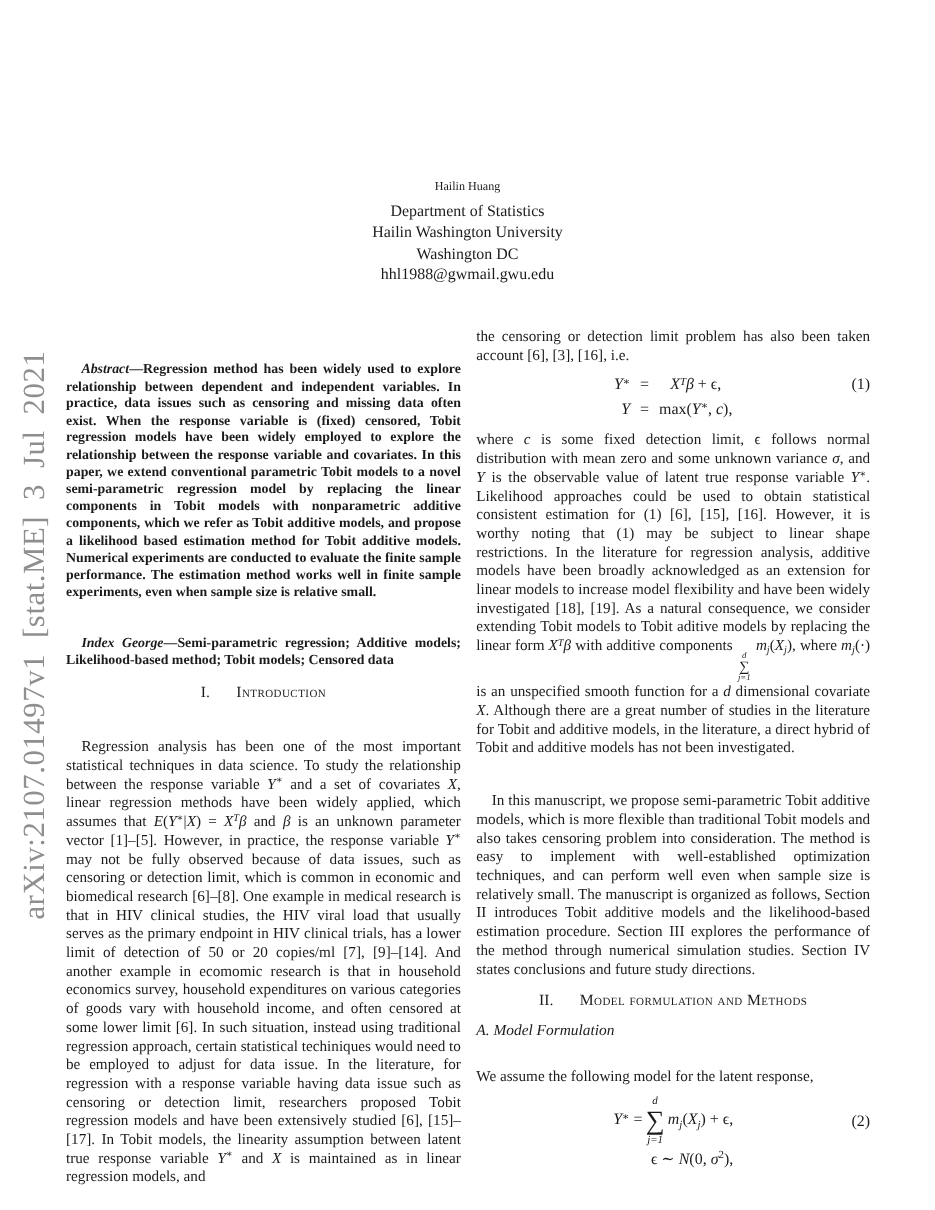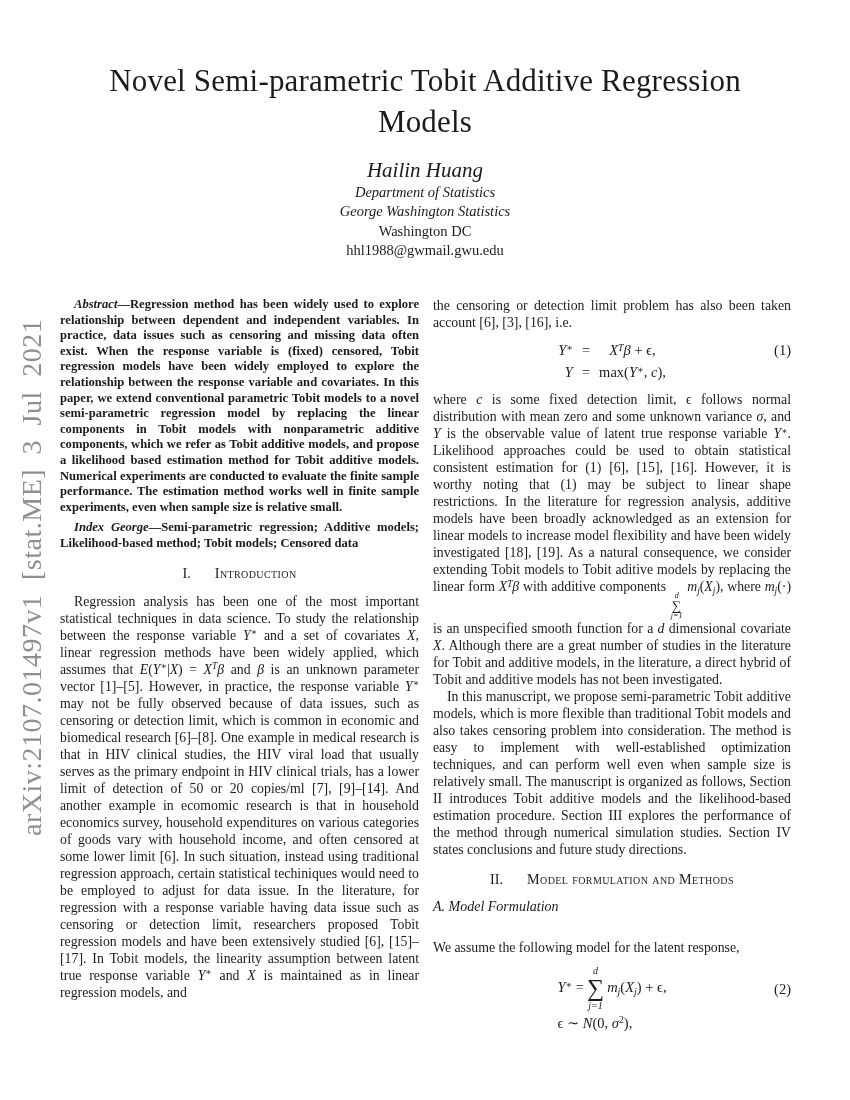--- a/index.html
+++ b/index.html
@@ -33,43 +33,43 @@
     text-align: center;
     font-size: 31px; line-height: 41px;
     font-weight: 400;
     letter-spacing: 0.2px;
   }
   .authors {
     position: absolute; top: 161px; left: 0; right: 0;
     text-align: center;
     font-size: 14.5px; line-height: 19.5px;
   }
-  .author-name { font-size: 21px; margin-bottom: 2px; font-style: italic; }
-  .italic { font-style: italic; }
+  .author-name { font-size: 11px; margin-bottom: 2px; }
+  .italic { }
 
   
   .col { position: absolute; top: 297px; }
   .col-left  { left: 60px;  width: 359px; }
   .col-right { left: 433px; width: 358px; }
 
   .abstract {
     margin: 0;
     font-weight: 700;
     font-size: 12.6px; line-height: 15.6px;
     text-align: justify;
   }
   .index-terms { margin-top: 5px; }
   .abs-label { font-style: italic; }
 
   .par {
     margin: 0;
     font-size: 13.8px; line-height: 17px;
     text-align: justify;
   }
-  .indent { text-indent: 14px; }
+  .indent { text-indent: 14px; margin-top: 31px; }
 
   .section-heading {
     margin: 13px 0 11px;
     text-align: center;
     font-size: 14.2px; font-weight: 400;
   }
   .sec-num { margin-right: 8px; }
   .sc { font-variant: small-caps; letter-spacing: 0.4px; margin-left: 16px; }
 
   .subsection {
@@ -98,44 +98,43 @@
   .eq-align .lhs { text-align: right; }
   .eq-align .rhs { text-align: center; }
   .eq2-block { display: inline-block; text-align: left; }
   .eq2-main { display: inline-flex; align-items: center; }
   .bigsum {
     display: inline-flex; flex-direction: column; align-items: center;
     margin: 0 3px; line-height: 1;
   }
   .bigsum .lim { font-size: 10px; font-style: italic; line-height: 1.1; }
   .bigsum .sg { font-size: 24px; line-height: 1; }
-  .eq2-second { display: block; margin-top: 3px; line-height: 18px; }
+  .eq2-second { display: block; margin-top: 3px; line-height: 18px; text-align: right; }
   .eq2 .eq-num { padding-top: 14px; }
 
   
   .isum {
     display: inline-flex; flex-direction: column; align-items: center;
     vertical-align: -7px; line-height: 1; margin: 0 1px;
   }
   .isum .l { font-size: 8px; font-style: italic; line-height: 1; }
   .isum .s { font-size: 13px; line-height: 0.9; }
 </style>
 </head>
 <body>
 
 <div class="page">
 
   <div class="watermark">arXiv:2107.01497v1 [stat.ME] 3 Jul 2021</div>
 
-  <h1 class="title">Novel Semi-parametric Tobit Additive Regression Models</h1>
 
   <div class="authors">
     <div class="author-name">Hailin Huang</div>
     <div class="italic">Department of Statistics</div>
-    <div class="italic">George Washington Statistics</div>
+    <div class="italic">Hailin Washington University</div>
     <div>Washington DC</div>
     <div>hhl1988@gwmail.gwu.edu</div>
   </div>
 
   <div class="col col-left">
     <p class="abstract indent"><span class="abs-label">Abstract</span><span>—Regression method has been widely used to explore relationship between dependent and independent variables. In practice, data issues such as censoring and missing data often exist. When the response variable is (fixed) censored, Tobit regression models have been widely employed to explore the relationship between the response variable and covariates. In this paper, we extend conventional parametric Tobit models to a novel semi-parametric regression model by replacing the linear components in Tobit models with nonparametric additive components, which we refer as Tobit additive models, and propose a likelihood based estimation method for Tobit additive models. Numerical experiments are conducted to evaluate the finite sample performance. The estimation method works well in finite sample experiments, even when sample size is relative small.</span></p>
     <p class="abstract indent index-terms"><span class="abs-label">Index George</span><span>—Semi-parametric regression; Additive models; Likelihood-based method; Tobit models; Censored data</span></p>
 
     <h2 class="section-heading"><span class="sec-num">I.</span><span class="sc">Introduction</span></h2>
 

